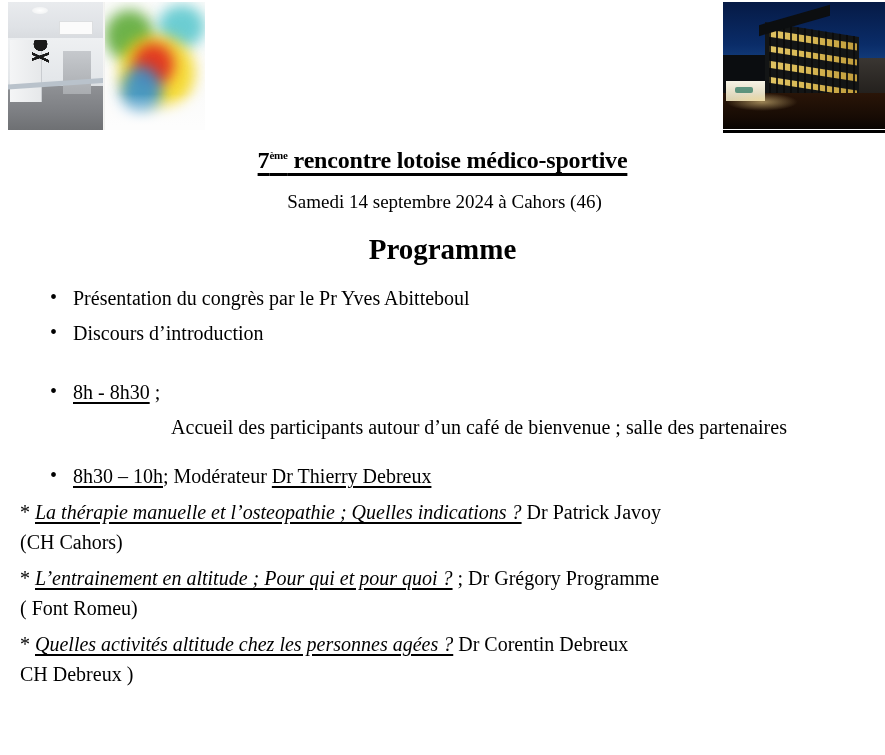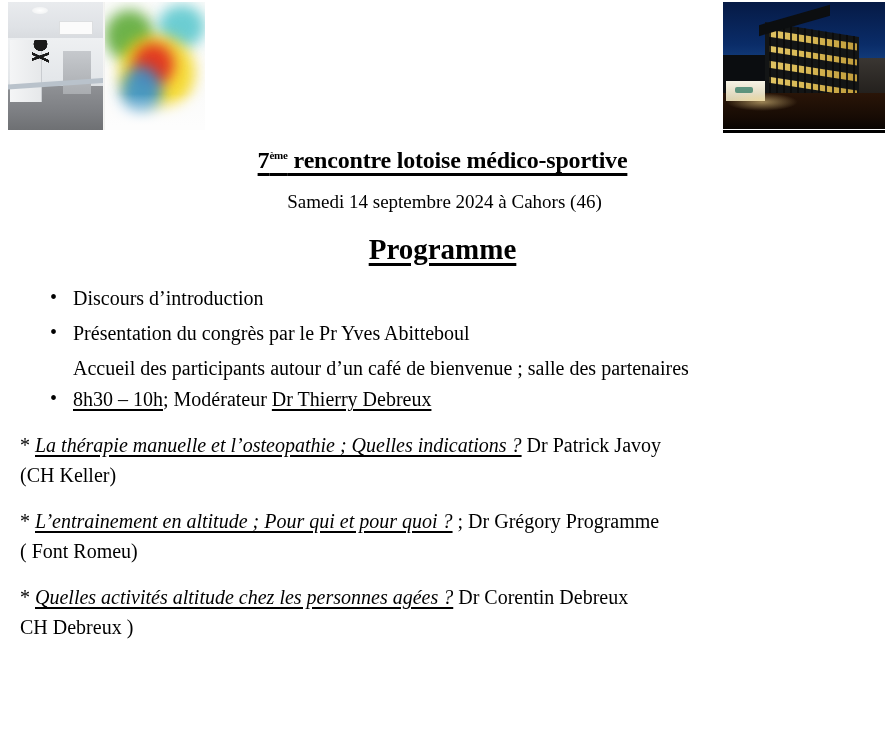--- a/index.html
+++ b/index.html
@@ -185,21 +185,20 @@
     font-size: 19px;
     margin: 18px 0 0 4px;
   }
   .section-heading {
     text-align: center;
     font-weight: bold;
     font-size: 29px;
     margin: 20px 0 0 0;
   }
   .section-heading span {
-    text-decoration: underline;
     text-underline-offset: 4px;
     text-decoration-thickness: 3px;
   }
 
   ul.agenda {
     list-style: none;
     margin: 18px 0 0 0;
     padding: 0;
     font-size: 20px;
   }
@@ -210,25 +209,25 @@
     line-height: 1.45;
   }
   ul.agenda li:before {
     content: "\2022";
     position: absolute;
     left: 50px;
     top: -1px;
     font-size: 20px;
   }
   ul.agenda li.spaced { margin-top: 30px; }
-  .sub-line { padding-left: 73px; font-size: 20px; line-height: 1.45; }
+  .sub-line { padding-left: 73px; font-size: 20px; line-height: 1.45; text-align: center; }
 
   .talk {
     font-size: 20px;
-    margin: 16px 0 0 20px;
+    margin: 6px 0 0 20px;
     line-height: 1.5;
   }
   .talk .ttl {
     font-style: italic;
     text-decoration: underline;
     text-underline-offset: 3px;
   }
   u.plain { text-underline-offset: 3px; }
 </style>
 </head>
@@ -278,25 +277,26 @@
   <div class="black-rule"></div>
 </div>
 
 <h1 class="doc-title"><span class="u"><span>7</span><sup>ème</sup><span> rencontre lotoise médico-sportive</span></span></h1>
 
 <p class="doc-subtitle">Samedi 14 septembre 2024 à Cahors (46)</p>
 
 <h2 class="section-heading"><span>Programme</span></h2>
 
 <ul class="agenda">
+  <li><span>Présentation du congrès par le Pr Yves Abitteboul</span></li>
   <li><span>Discours d’introduction</span></li>
-  <li><span>Présentation du congrès par le Pr Yves Abitteboul</span></li>
+  <li class="spaced"><u class="plain">8h - 8h30</u><span> ;</span></li>
 </ul>
 <div class="sub-line">Accueil des participants autour d’un café de bienvenue ; salle des partenaires</div>
-<ul class="agenda" style="margin-top:2px">
+<ul class="agenda" style="margin-top:20px">
   <li><u class="plain">8h30 – 10h</u><span>; Modérateur </span><u class="plain">Dr Thierry Debreux</u></li>
 </ul>
 
-<p class="talk"><span>*</span> <span class="ttl">La thérapie manuelle et l’osteopathie ; Quelles indications ?</span><span> Dr Patrick Javoy</span><br><span>(CH Keller)</span></p>
+<p class="talk"><span>*</span> <span class="ttl">La thérapie manuelle et l’osteopathie ; Quelles indications ?</span><span> Dr Patrick Javoy</span><br><span>(CH Cahors)</span></p>
 
 <p class="talk"><span>*</span> <span class="ttl">L’entrainement en altitude ; Pour qui et pour quoi ?</span><span> ; Dr Grégory Programme</span><br><span>( Font Romeu)</span></p>
 
 <p class="talk"><span>*</span> <span class="ttl">Quelles activités altitude chez les personnes agées ?</span><span> Dr Corentin Debreux</span><br><span>CH Debreux )</span></p>
 
 </body></html>

